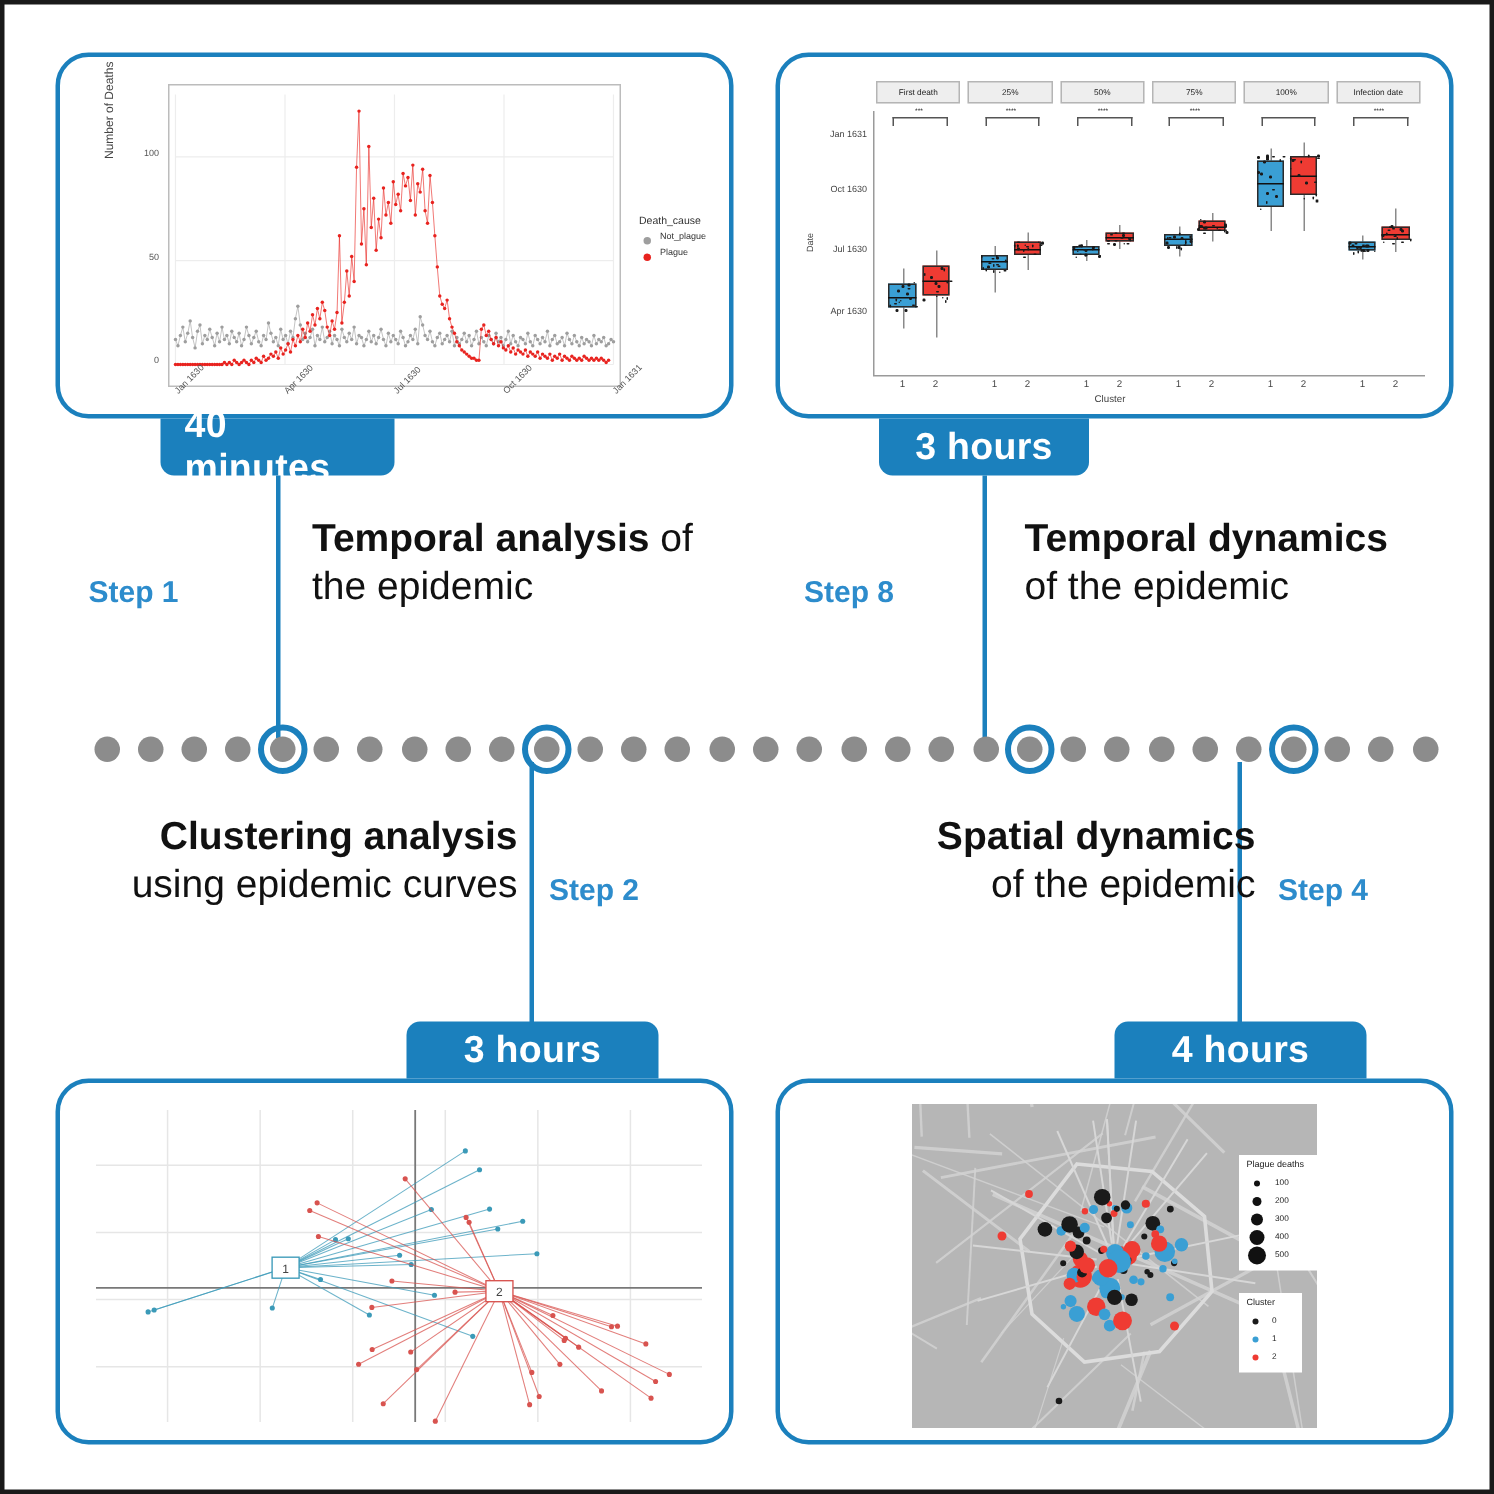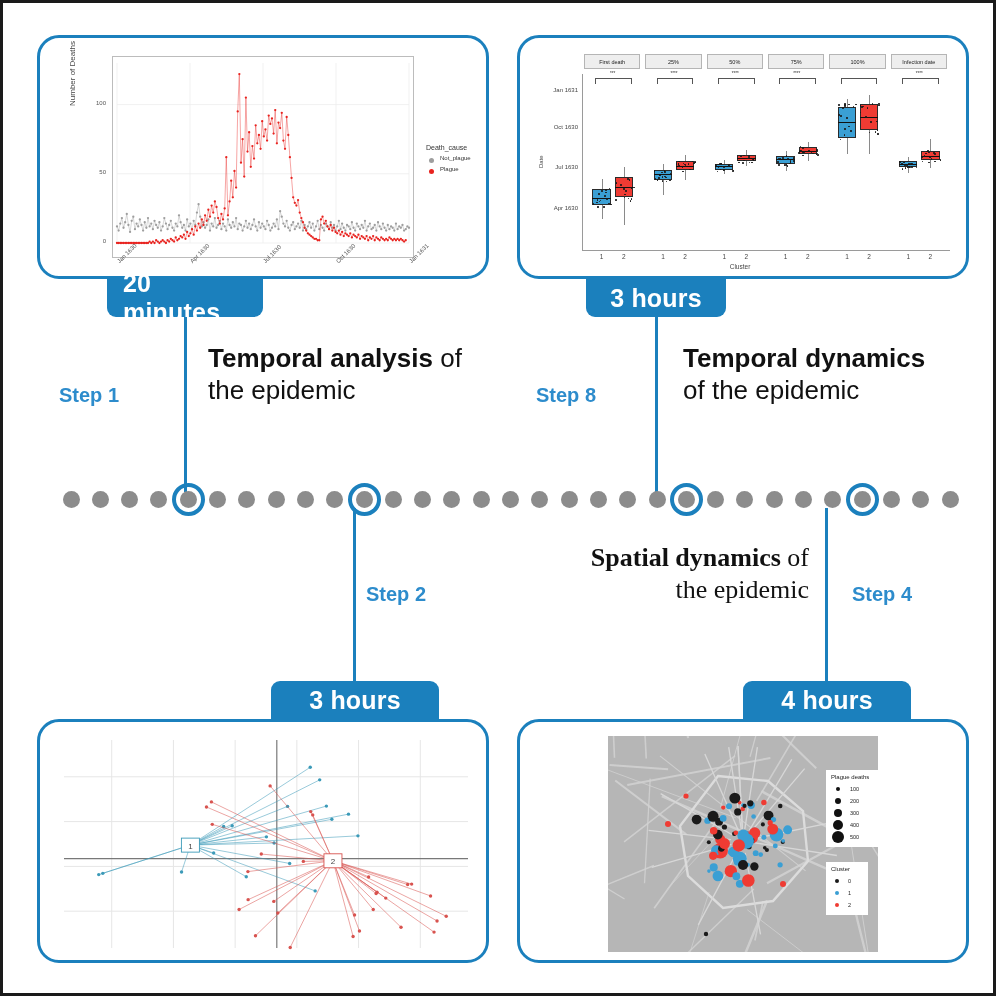--- a/index.html
+++ b/index.html
@@ -41,21 +41,21 @@
   .stepdesc b{font-weight:bold;}
   .ta-right{text-align:right;}
 
   #step1-label{left:56px;top:381px;}
   #step1-desc{left:205px;top:340px;width:260px;}
   #step3-label{left:533px;top:381px;}
   #step3-desc{left:680px;top:340px;width:262px;}
   #step2-label{left:363px;top:580px;}
   #step2-desc{left:80px;top:539px;width:262px;}
   #step4-label{left:849px;top:580px;}
-  #step4-desc{left:584px;top:539px;width:222px;font-family:Liberation Serif, serif;}
+  #step4-desc{left:612px;top:539px;width:222px;}
 
   
   .c1-frame{position:absolute;left:62px;top:8px;width:300px;height:200px;border:1px solid #bcbcbc;background:#fff;}
   .c1-ylab{position:absolute;left:18px;top:58px;font-size:8px;color:#444;
            transform:rotate(-90deg);transform-origin:left top;white-space:nowrap;}
   .c1-ytick{position:absolute;font-size:6px;color:#555;text-align:right;width:22px;}
   .c1-xtick{position:absolute;font-size:6px;color:#555;white-space:nowrap;
             transform:rotate(-45deg);transform-origin:left top;}
   .c1-leg-title{position:absolute;left:376px;top:96px;font-size:7px;color:#333;}
   .c1-leg-item{position:absolute;font-size:6px;color:#333;left:390px;}
@@ -1057,21 +1057,21 @@
             </div>
             <div class="map-leg-row">
               <span class="map-leg-key" style="width: 4px; height: 4px; background: rgb(239, 59, 51); margin-left: 4px; margin-right: 9px;"></span>
               <span class="map-leg-txt">2</span>
             </div>
           </div>
       </div>
     </div>
   </div>
 
-  <div class="badge bottom" id="badge-1">20 minutes</div>
+  <div class="badge bottom" id="badge-1">40 minutes</div>
   <div class="badge bottom" id="badge-3">3 hours</div>
   <div class="badge top" id="badge-2">3 hours</div>
   <div class="badge top" id="badge-4">4 hours</div>
 
   <div class="conn" style="left:181px;top:314px;height:175px;"></div>
   <div class="conn" style="left:652px;top:314px;height:175px;"></div>
   <div class="conn" style="left:350px;top:505px;height:175px;"></div>
   <div class="conn" style="left:822px;top:505px;height:175px;"></div>
 
   <div id="timeline">
@@ -1116,19 +1116,22 @@
   <div class="stepdesc" id="step1-desc">
     <b>Temporal analysis</b><span> of the epidemic</span>
   </div>
 
   <div class="steplabel" id="step3-label">Step 8</div>
   <div class="stepdesc" id="step3-desc">
     <b>Temporal dynamics</b><span> of the epidemic</span>
   </div>
 
   <div class="steplabel" id="step2-label">Step 2</div>
+  <div class="stepdesc ta-right" id="step2-desc">
+    <b>Clustering analysis</b><span> using epidemic curves</span>
+  </div>
 
   <div class="steplabel" id="step4-label">Step 4</div>
   <div class="stepdesc ta-right" id="step4-desc">
     <b>Spatial dynamics</b><span> of the epidemic</span>
   </div>
 
 </div>
 
 </body></html>

